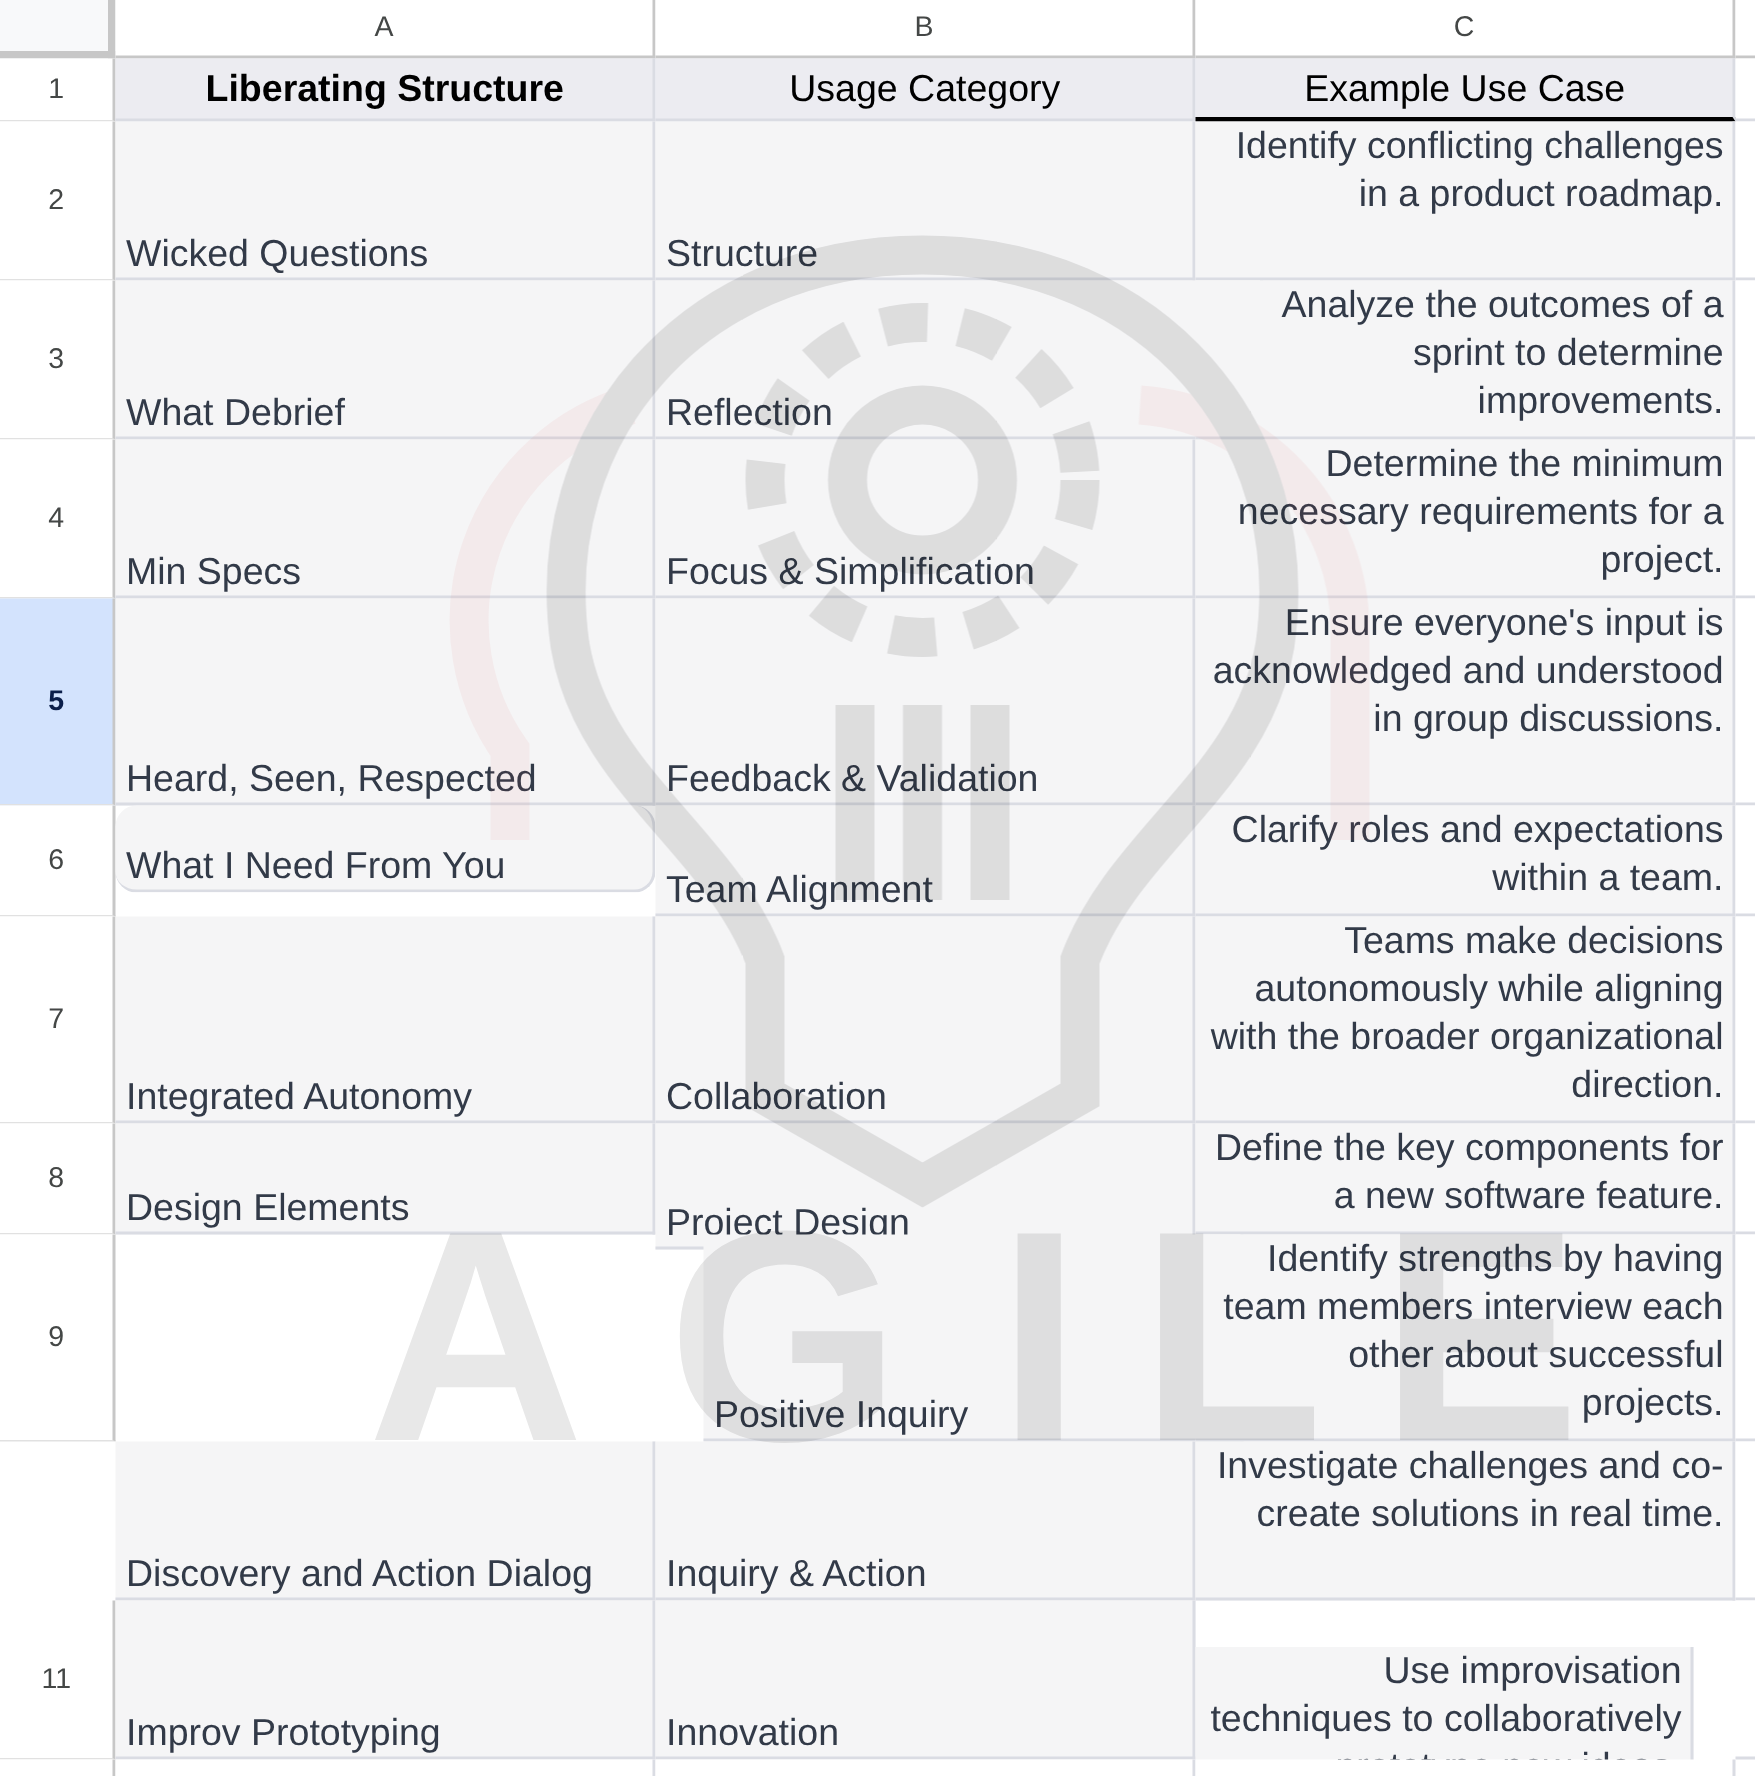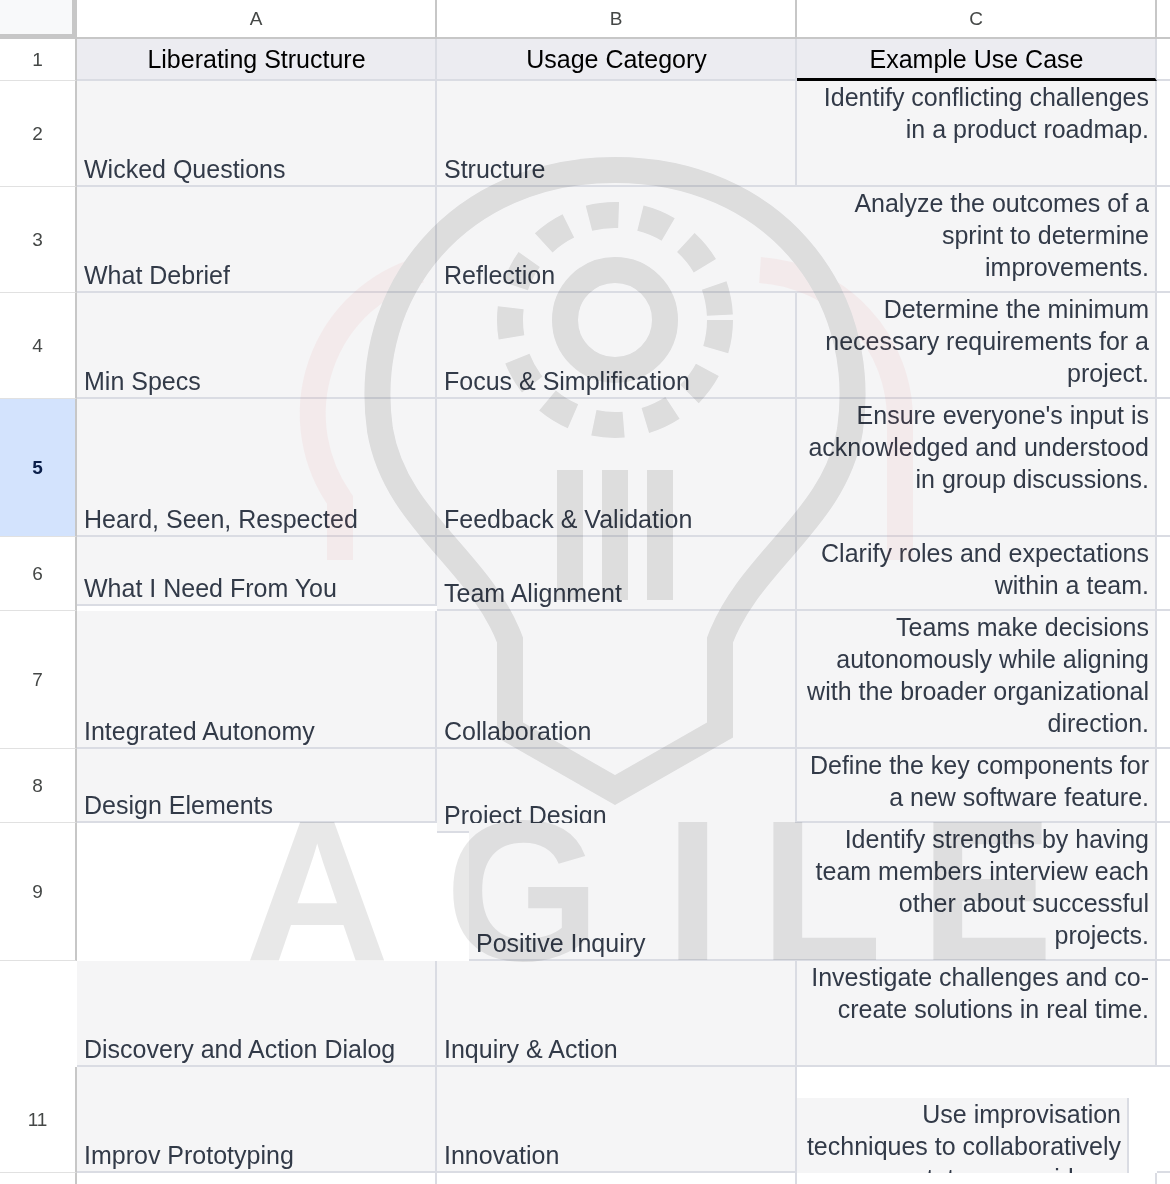--- a/index.html
+++ b/index.html
@@ -21,21 +21,21 @@
 
 <div class="grid">
   <div class="corner"></div>
 
   <div class="colhdr" style="left:77px;width:360px;">A</div>
   <div class="colhdr" style="left:437px;width:360px;">B</div>
   <div class="colhdr" style="left:797px;width:360px;">C</div>
   <div class="colhdr" style="left:1157px;width:13px;border-right:none;"></div>
 
   <div class="rowhdr" style="top:39px;height:42px;">1</div>
-  <div class="cell head" style="left:77px;top:39px;width:360px;height:42px;">Liberating Structure</div>
+  <div class="cell head" style="left:77px;top:39px;width:360px;height:42px;font-weight:bold;">Liberating Structure</div>
   <div class="cell head" style="left:437px;top:39px;width:360px;height:42px;">Usage Category</div>
   <div class="cell head c" style="left:797px;top:39px;width:360px;height:42px;">Example Use Case</div>
   <div class="cell filler" style="left:1157px;top:39px;width:13px;height:42px;"></div>
 
   <div class="rowhdr" style="top:81px;height:106px;">2</div>
   <div class="cell" style="left:77px;top:81px;width:360px;height:106px;">Wicked Questions</div>
   <div class="cell" style="left:437px;top:81px;width:360px;height:106px;">Structure</div>
   <div class="cell wrap" style="left:797px;top:81px;width:360px;height:106px;">Identify conflicting challenges in a product roadmap.</div>
   <div class="cell filler" style="left:1157px;top:81px;width:13px;height:106px;"></div>
 
@@ -51,21 +51,21 @@
   <div class="cell wrap" style="left:797px;top:293px;width:360px;height:106px;">Determine the minimum necessary requirements for a project.</div>
   <div class="cell filler" style="left:1157px;top:293px;width:13px;height:106px;"></div>
 
   <div class="rowhdr sel" style="top:399px;height:138px;">5</div>
   <div class="cell" style="left:77px;top:399px;width:360px;height:138px;">Heard, Seen, Respected</div>
   <div class="cell" style="left:437px;top:399px;width:360px;height:138px;">Feedback &amp; Validation</div>
   <div class="cell wrap" style="left:797px;top:399px;width:360px;height:138px;">Ensure everyone's input is acknowledged and understood in group discussions.</div>
   <div class="cell filler" style="left:1157px;top:399px;width:13px;height:138px;"></div>
 
   <div class="rowhdr" style="top:537px;height:74px;">6</div>
-  <div class="cell" style="left:77px;top:537px;width:360px;height:69px;">What I Need From You</div>
+  <div class="cell" style="left:77px;top:537px;width:360px;height:58px;border-radius:14px;">What I Need From You</div>
   <div class="cell" style="left:437px;top:537px;width:360px;height:74px;">Team Alignment</div>
   <div class="cell wrap" style="left:797px;top:537px;width:360px;height:74px;">Clarify roles and expectations within a team.</div>
   <div class="cell filler" style="left:1157px;top:537px;width:13px;height:74px;"></div>
 
   <div class="rowhdr" style="top:611px;height:138px;">7</div>
   <div class="cell" style="left:77px;top:611px;width:360px;height:138px;">Integrated Autonomy</div>
   <div class="cell" style="left:437px;top:611px;width:360px;height:138px;">Collaboration</div>
   <div class="cell wrap" style="left:797px;top:611px;width:360px;height:138px;">Teams make decisions autonomously while aligning with the broader organizational direction.</div>
   <div class="cell filler" style="left:1157px;top:611px;width:13px;height:138px;"></div>
 

